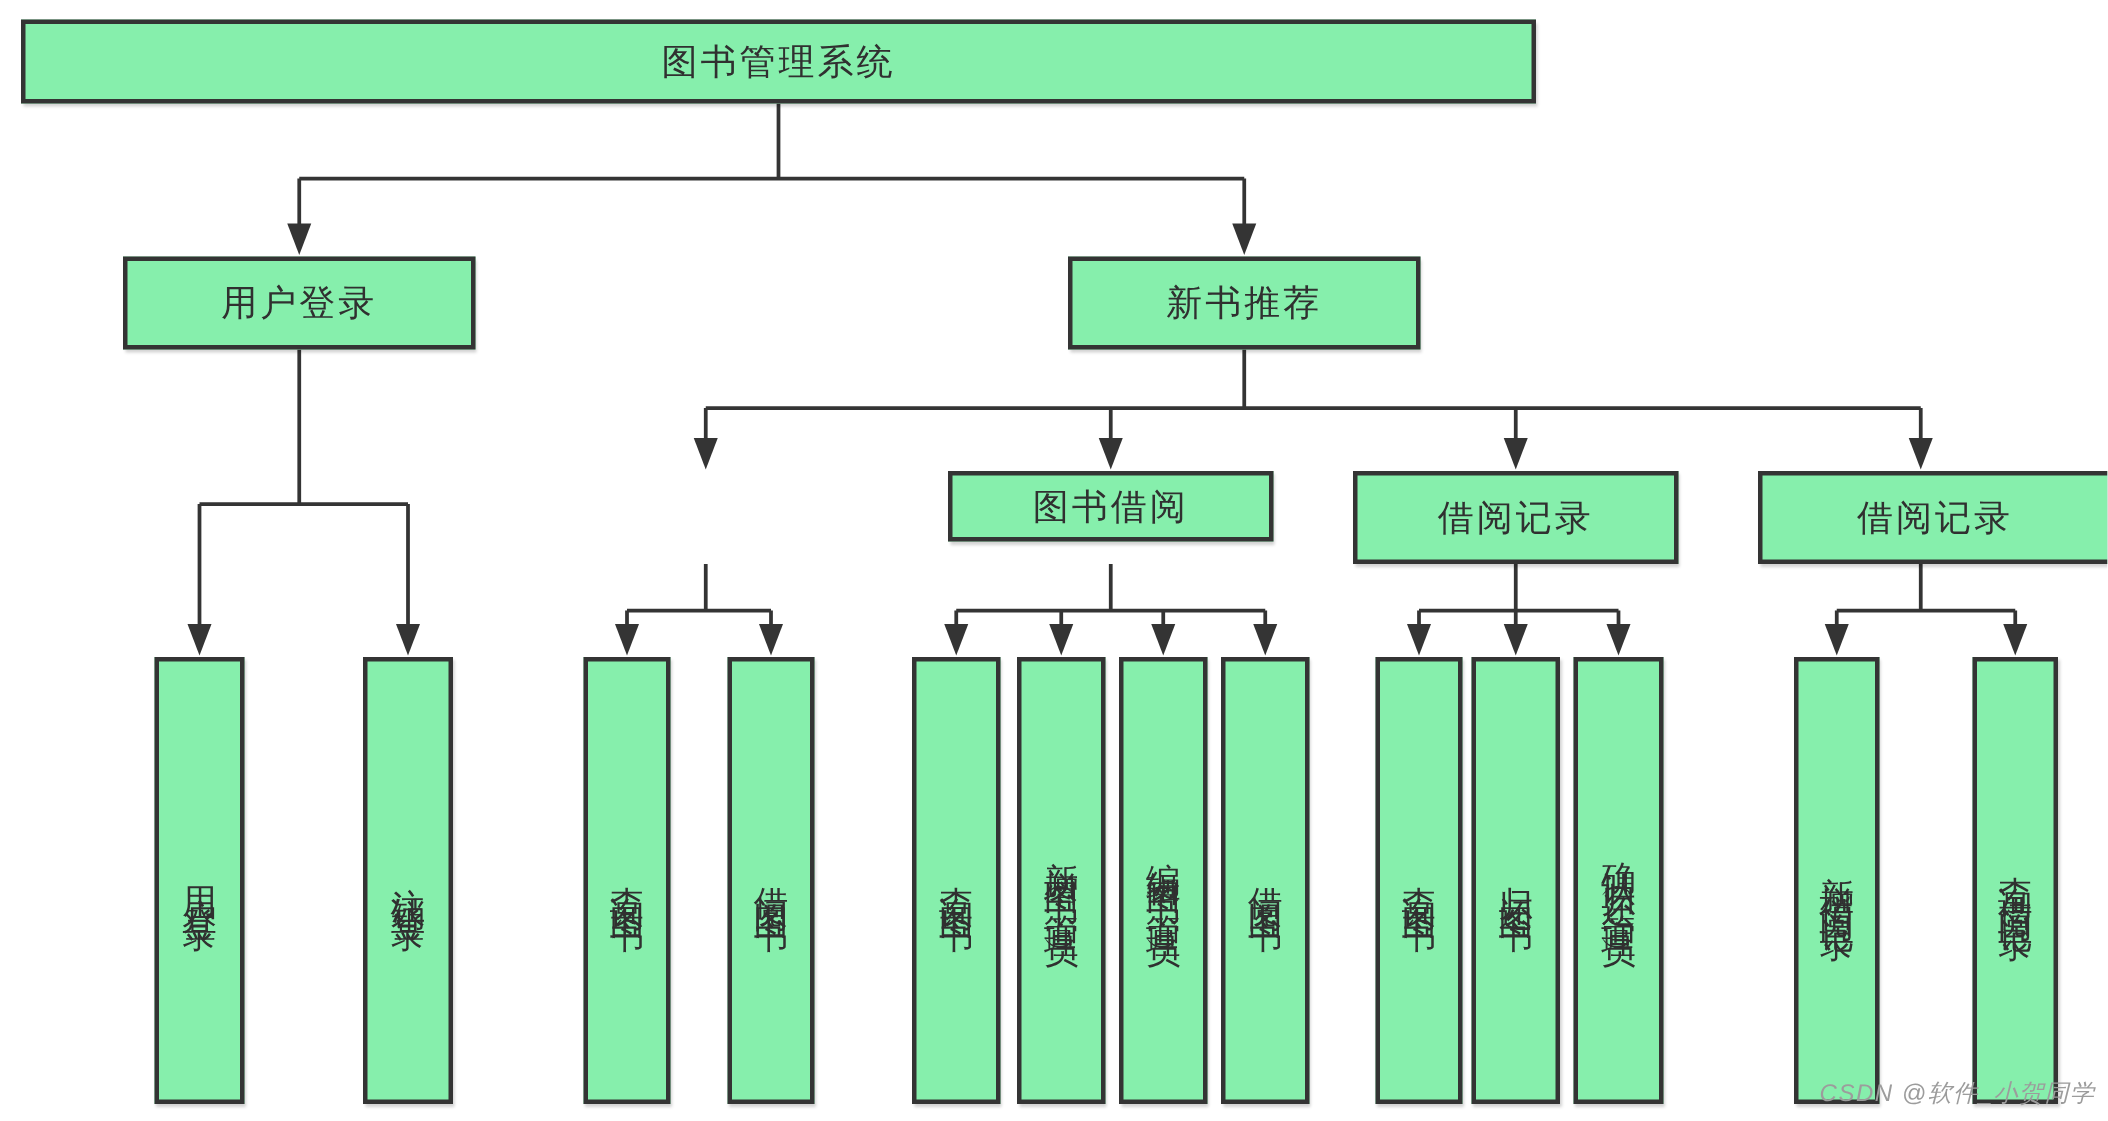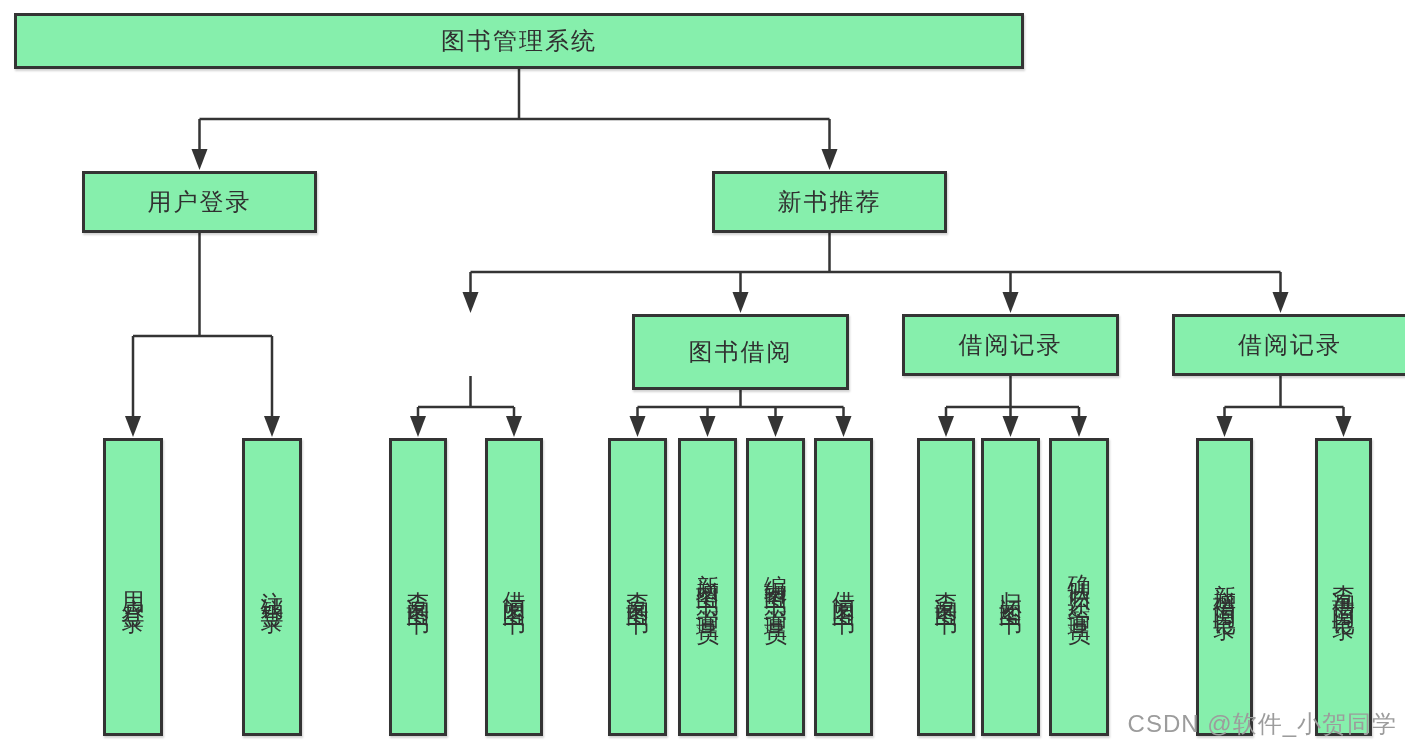--- a/index.html
+++ b/index.html
@@ -22,22 +22,23 @@
     box-shadow:1px 2px 2px rgba(0,0,0,0.18);
   }
   .box.h{font-size:24px;letter-spacing:2px;white-space:nowrap;}
   .box.v{
     font-size:23px;
     writing-mode:vertical-rl;text-orientation:mixed;letter-spacing:7px;
     line-height:1;
   }
   .watermark{
     position:absolute;right:8px;bottom:7px;z-index:5;
-    font-size:24px;letter-spacing:1px;color:var(--watermark);
+    font-size:16px;letter-spacing:1px;color:var(--watermark);
     white-space:nowrap;
+    font-style:italic;
   }
 </style>
 </head>
 <body>
 
 <div class="canvas">
 
   <svg class="connectors" width="1405" height="747" viewBox="0 0 1405 747" aria-hidden="true">
 
     <path d="M519 69 V119 M199.5 119 H829.5 M199.5 119 V153 M829.5 119 V153"></path>
@@ -73,21 +74,21 @@
     <polygon points="1071,416 1087,416 1079,437"></polygon>
     <polygon points="1216.5,416 1232.5,416 1224.5,437"></polygon>
     <polygon points="1335.5,416 1351.5,416 1343.5,437"></polygon>
   </svg>
 
   <div class="box h" style="left:14px;top:13px;width:1010px;height:56px">图书管理系统</div>
 
   <div class="box h" style="left:82px;top:171px;width:235px;height:62px">用户登录</div>
   <div class="box h" style="left:712px;top:171px;width:235px;height:62px">新书推荐</div>
 
-  <div class="box h" style="left:632px;top:314px;width:217px;height:76px">图书借阅</div>
+  <div class="box h" style="left:632px;top:314px;width:217px;height:47px">图书借阅</div>
   <div class="box h" style="left:902px;top:314px;width:217px;height:62px">借阅记录</div>
   <div class="box h" style="left:1172px;top:314px;width:236px;height:62px">借阅记录</div>
 
   <div class="box v" style="left:103px;top:438px;width:60px;height:298px">用户登录</div>
   <div class="box v" style="left:242px;top:438px;width:60px;height:298px">注销登录</div>
 
   <div class="box v" style="left:389px;top:438px;width:58px;height:298px">查询图书</div>
   <div class="box v" style="left:485px;top:438px;width:58px;height:298px">借阅图书</div>
 
   <div class="box v" style="left:608px;top:438px;width:59px;height:298px">查询图书</div>

